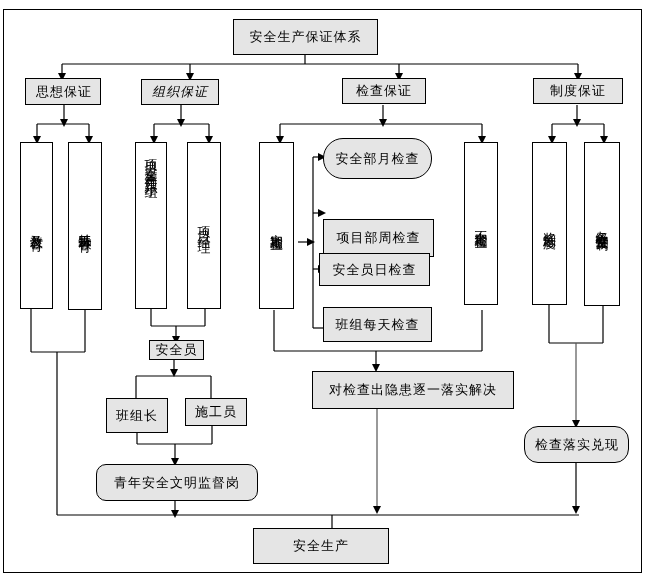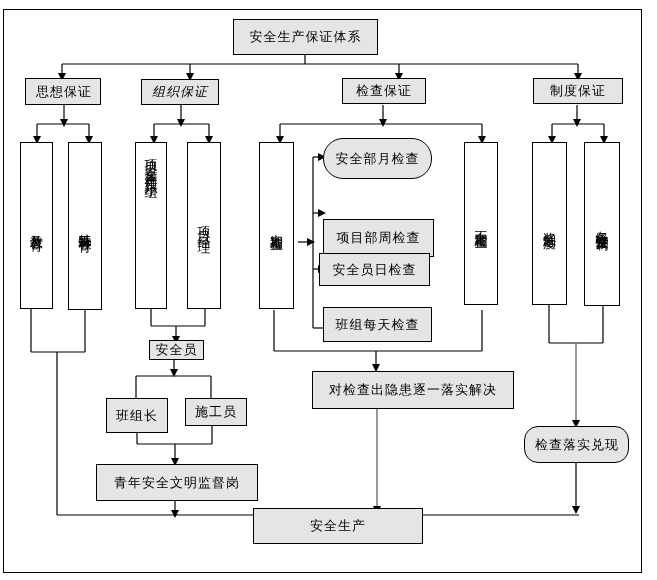--- a/index.html
+++ b/index.html
@@ -135,21 +135,21 @@
 
 <div class="box" style="left:149px;top:340px;width:55px;height:20px;">
   <span>安全员</span>
 </div>
 <div class="box" style="left:106px;top:398px;width:62px;height:35px;">
   <span>班组长</span>
 </div>
 <div class="box" style="left:185px;top:398px;width:62px;height:28px;align-items:center;">
   <span>施工员</span>
 </div>
-<div class="box" style="left:96px;top:464px;width:162px;height:37px;">
+<div class="box" style="left:96px;top:464px;width:162px;height:37px;border-radius:10px;">
   <span>青年安全文明监督岗</span>
 </div>
 
 <div class="vbox" style="left:259px;top:142px;width:35px;height:167px;">
   <span class="vtext">定期检查</span>
 </div>
 <div class="box" style="left:323px;top:138px;width:109px;height:41px;border-radius:20px;">
   <span>安全部月检查</span>
 </div>
 <div class="box" style="left:323px;top:199px;width:111px;height:38px;margin-top:20px;">
@@ -171,15 +171,15 @@
 <div class="vbox" style="left:532px;top:142px;width:35px;height:163px;">
   <span class="vtext">奖惩制度</span>
 </div>
 <div class="vbox" style="left:584px;top:142px;width:36px;height:164px;">
   <span class="vtext">各级安全责任制</span>
 </div>
 <div class="box left" style="left:524px;top:426px;width:105px;height:37px;border-radius:14px;">
   <span>检查落实兑现</span>
 </div>
 
-<div class="box" style="left:253px;top:508px;width:170px;height:36px;">
+<div class="box" style="left:253px;top:528px;width:136px;height:36px;">
   <span>安全生产</span>
 </div>
 
 </body></html>

